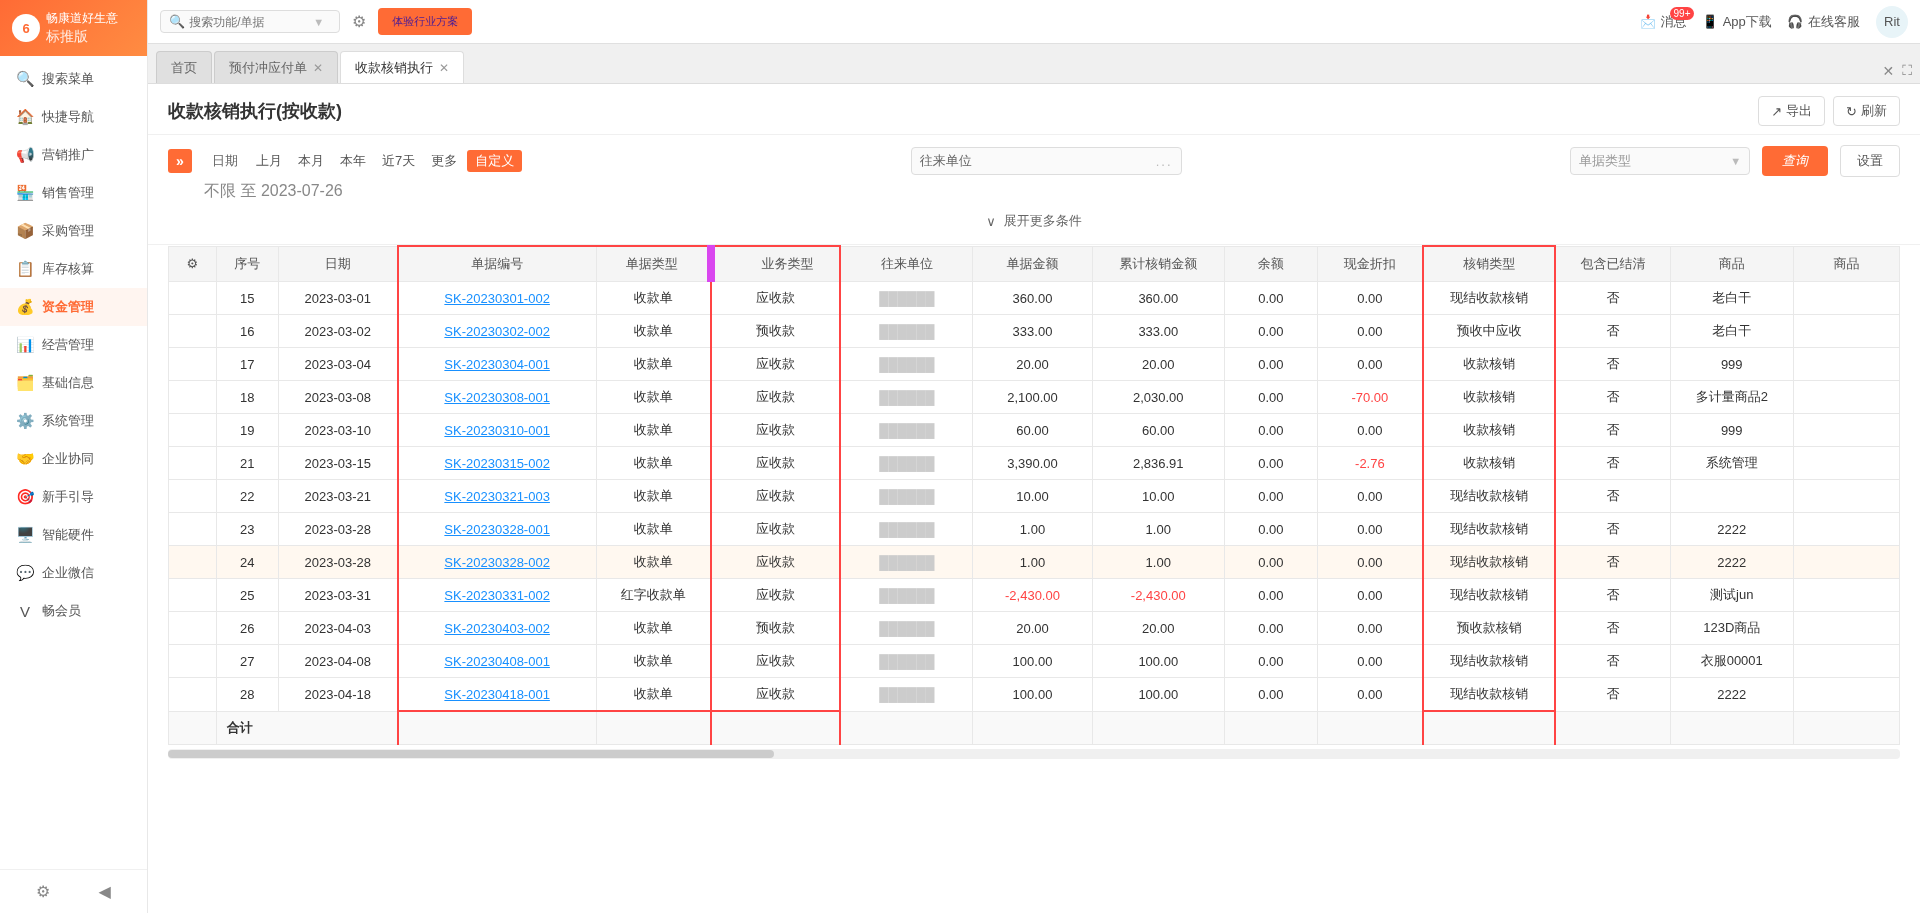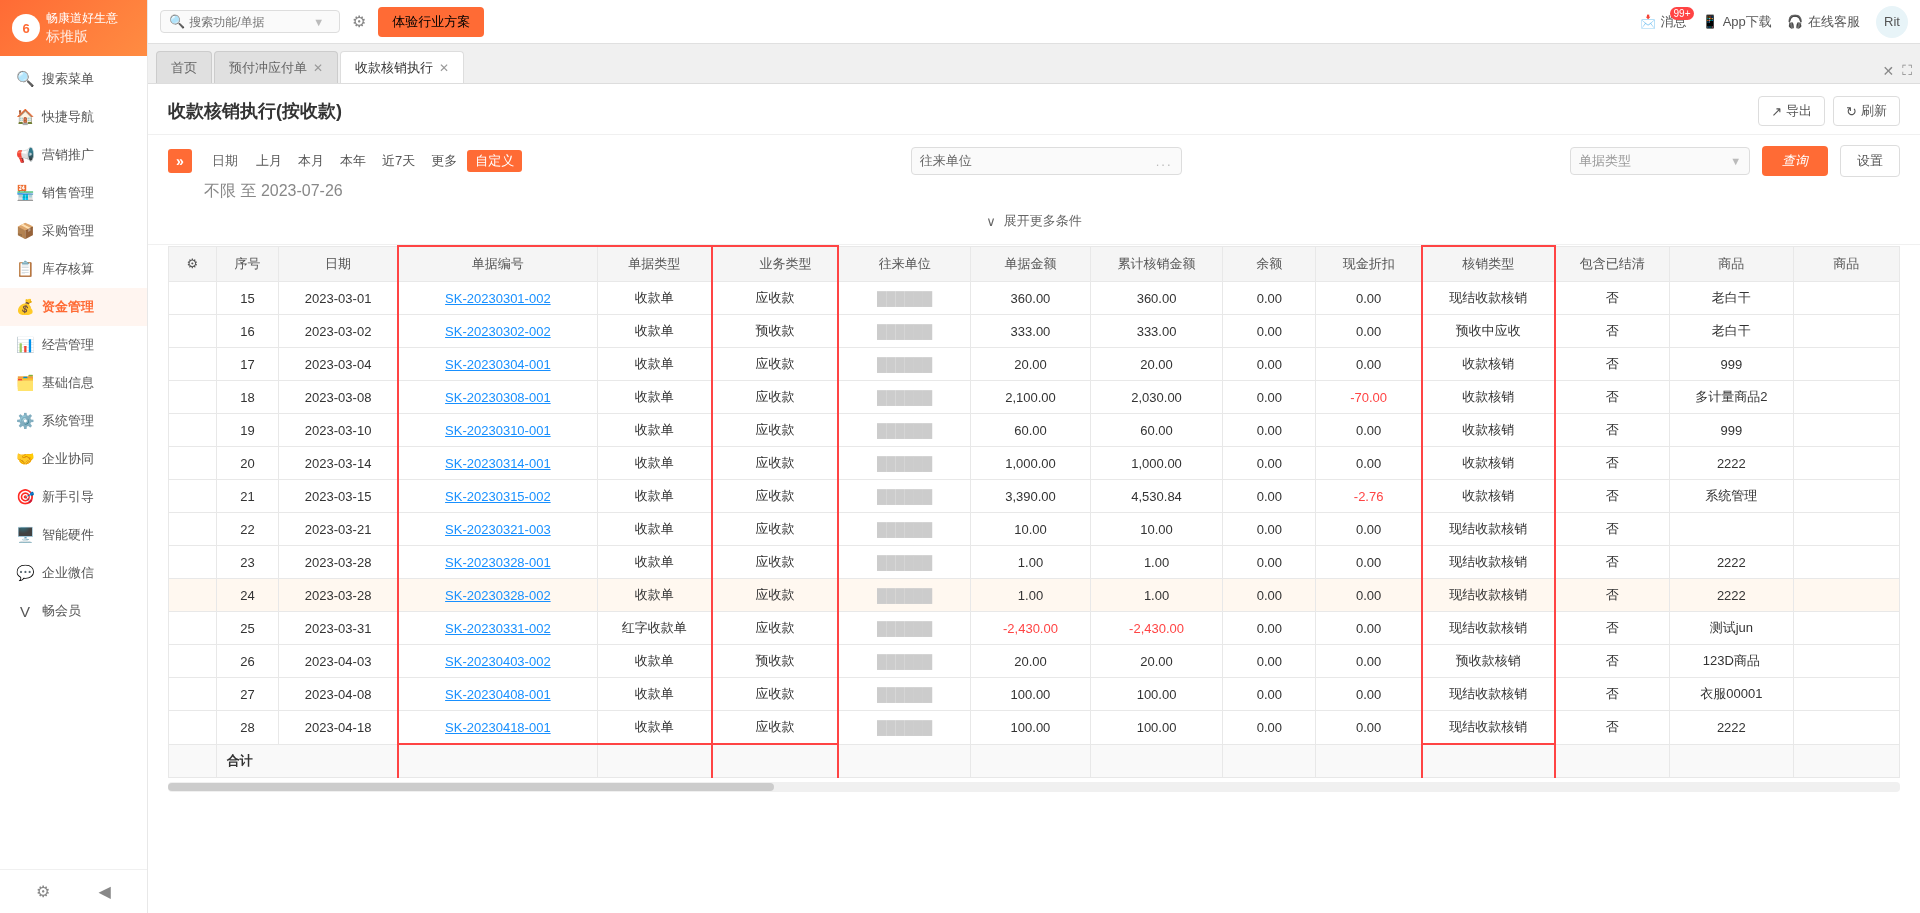--- a/index.html
+++ b/index.html
@@ -61,23 +61,23 @@
     .topnav-input-wrap {
       display: flex; align-items: center;
       border: 1px solid #ddd; border-radius: 4px;
       padding: 3px 8px; gap: 4px; background: #fafafa;
       min-width: 180px;
     }
     .topnav-input { border: none; background: transparent; outline: none; font-size: 12px; color: #1d4ed8; width: 120px; }
     .topnav-arrow { color: #bbb; font-size: 11px; }
     .topnav-gear { color: #888; cursor: pointer; font-size: 16px; padding: 0 4px; }
     .topnav-btn-orange {
-      background: #ff6b35; color: #000000;
+      background: #ff6b35; color: #4c1d95;
       border: none; border-radius: 4px;
-      padding: 6px 14px; cursor: pointer; font-size: 13px;
+      padding: 6px 14px; cursor: pointer; font-size: 11px;
     }
     .topnav-spacer { flex: 1; }
     .topnav-right { display: flex; align-items: center; gap: 16px; }
     .topnav-msg { position: relative; cursor: pointer; color: #555; font-size: 13px; display: flex; align-items: center; gap: 4px; }
     .topnav-badge {
       position: absolute; top: -6px; right: -8px;
       background: #ff4444; color: #fff;
       border-radius: 8px; font-size: 10px; padding: 1px 4px; min-width: 16px; text-align: center;
     }
     .topnav-link { cursor: pointer; color: #555; font-size: 13px; display: flex; align-items: center; gap: 4px; }
@@ -396,21 +396,21 @@
         </colgroup>
         <thead>
           <tr>
             <th>
               <span>⚙</span>
             </th>
             <th>序号</th>
             <th>日期</th>
             <th style="border-left:2px solid #ff4444;border-top:2px solid #ff4444;border-right:1px solid #e8e8e8;">单据编号</th>
             <th style="border-right:2px solid #ff4444;border-top:2px solid #ff4444;">单据类型</th>
-            <th style="border-left:2px solid #d946ef;border-top:2px solid #ff4444;border-right:2px solid #ff4444;padding-left:31px;">业务类型</th>
+            <th style="border-left:8px solid #d946ef;border-top:2px solid #ff4444;border-right:2px solid #ff4444;padding-left:31px;">业务类型</th>
             <th>往来单位</th>
             <th>单据金额</th>
             <th>累计核销金额</th>
             <th>余额</th>
             <th>现金折扣</th>
             <th style="border-left:2px solid #ff4444;border-top:2px solid #ff4444;border-right:2px solid #ff4444;">核销类型</th>
             <th>包含已结清</th>
             <th>商品</th>
             <th>商品</th>
           </tr>
@@ -496,45 +496,28 @@
     <td class="">60.00</td>
     <td>0.00</td>
     <td class="">0.00</td>
     <td style="border-left:2px solid #ff4444;border-right:2px solid #ff4444;">收款核销</td>
     <td>否</td>
     <td>999</td>
     <td></td>
   </tr>
             <tr>
     <td></td>
-    <td>20</td>
-    <td>2023-03-14</td>
-    <td style="border-left:2px solid #ff4444;border-right:1px solid #e8e8e8;"><span class="link-cell">SK-20230314-001</span></td>
-    <td style="border-right:2px solid #ff4444;">收款单</td>
-    <td style="border-left:2px solid #ff4444;border-right:2px solid #ff4444;">应收款</td>
-    <td style="color:#ccc;">██████</td>
-    <td class="">1,000.00</td>
-    <td class="">1,000.00</td>
-    <td>0.00</td>
-    <td class="">0.00</td>
-    <td style="border-left:2px solid #ff4444;border-right:2px solid #ff4444;">收款核销</td>
-    <td>否</td>
-    <td>2222</td>
-    <td></td>
-  </tr>
-            <tr>
-    <td></td>
     <td>21</td>
     <td>2023-03-15</td>
     <td style="border-left:2px solid #ff4444;border-right:1px solid #e8e8e8;"><span class="link-cell">SK-20230315-002</span></td>
     <td style="border-right:2px solid #ff4444;">收款单</td>
     <td style="border-left:2px solid #ff4444;border-right:2px solid #ff4444;">应收款</td>
     <td style="color:#ccc;">██████</td>
     <td class="">3,390.00</td>
-    <td class="">4,530.84</td>
+    <td class="">2,836.91</td>
     <td>0.00</td>
     <td class="negative">-2.76</td>
     <td style="border-left:2px solid #ff4444;border-right:2px solid #ff4444;">收款核销</td>
     <td>否</td>
     <td>系统管理</td>
     <td></td>
   </tr>
             <tr>
     <td></td>
     <td>22</td>

